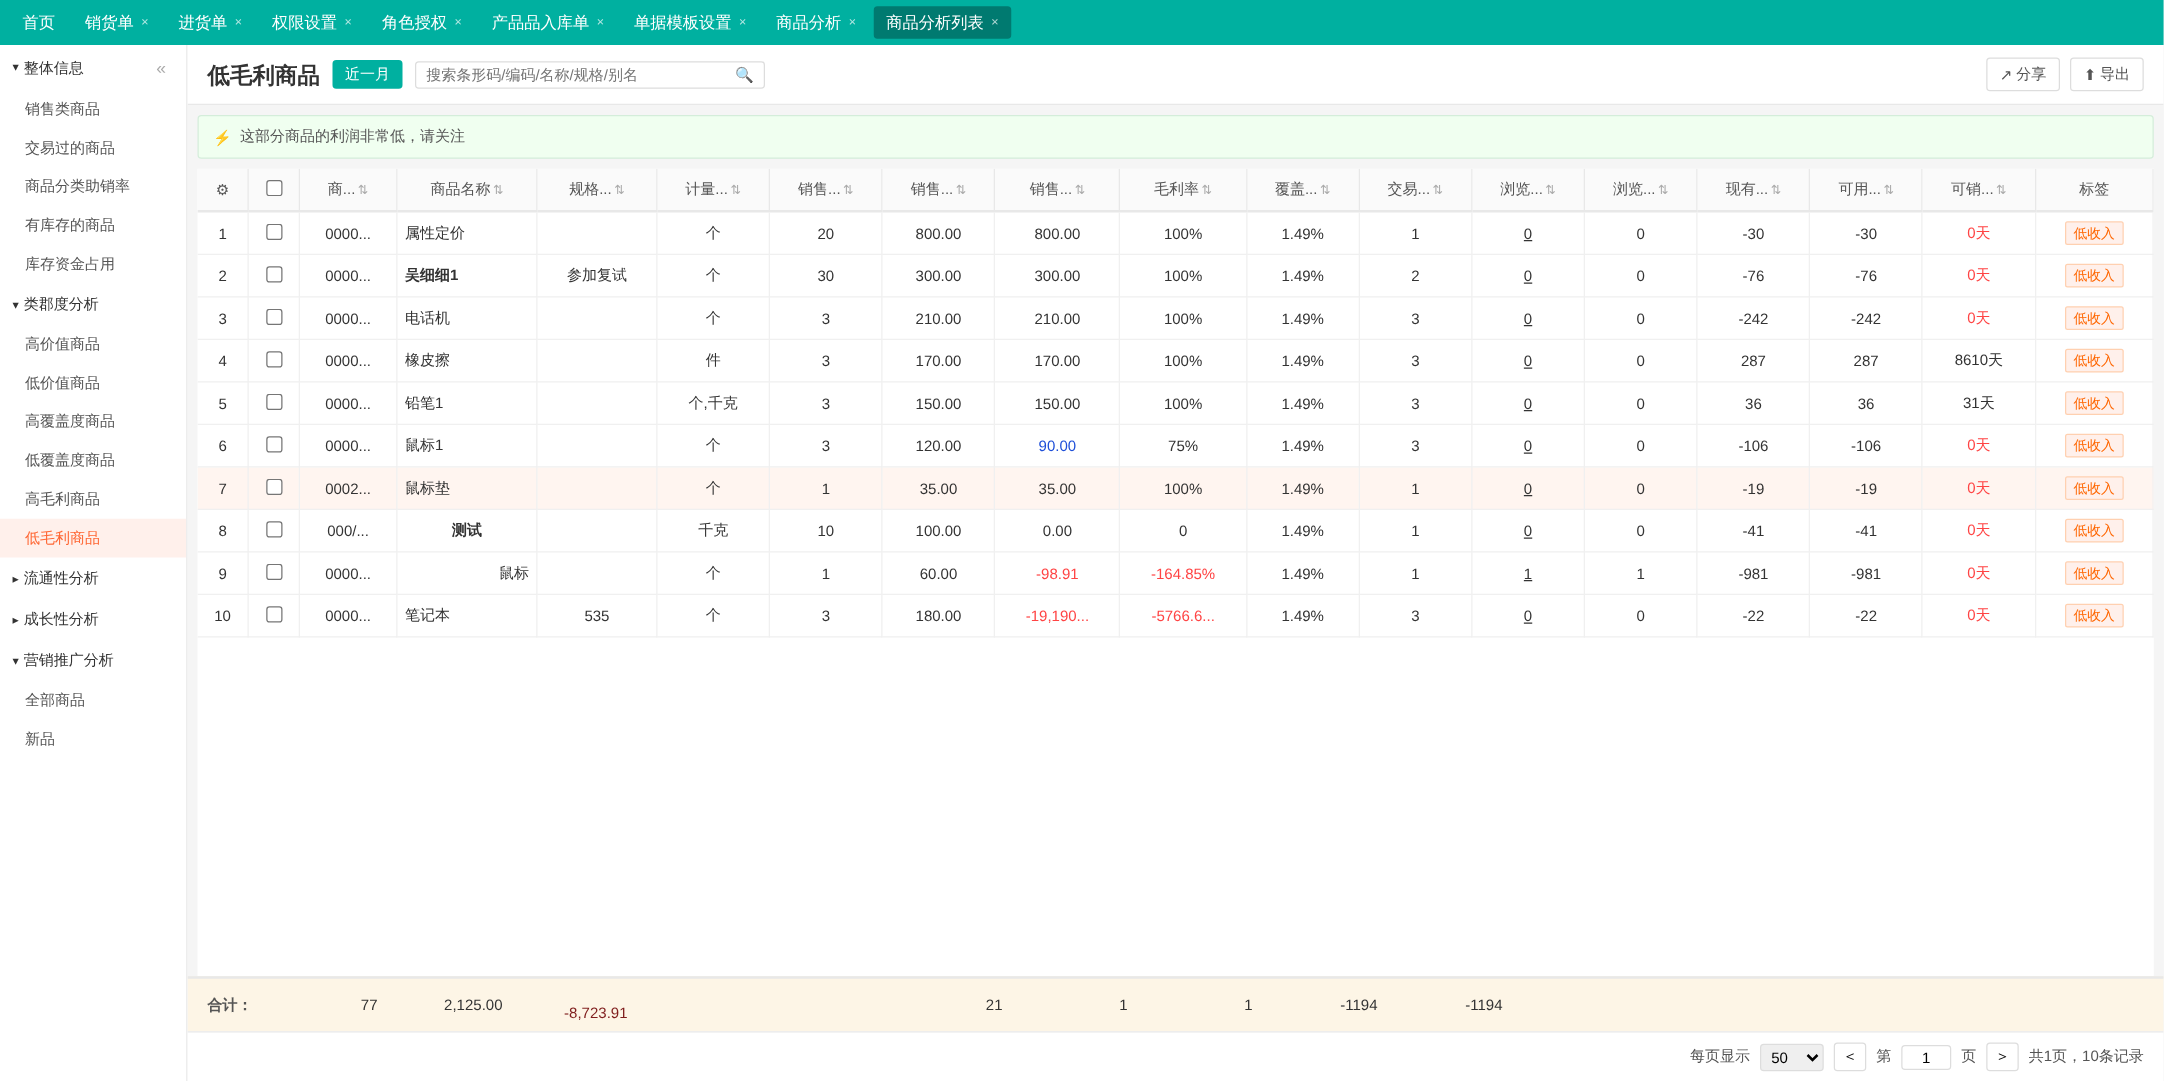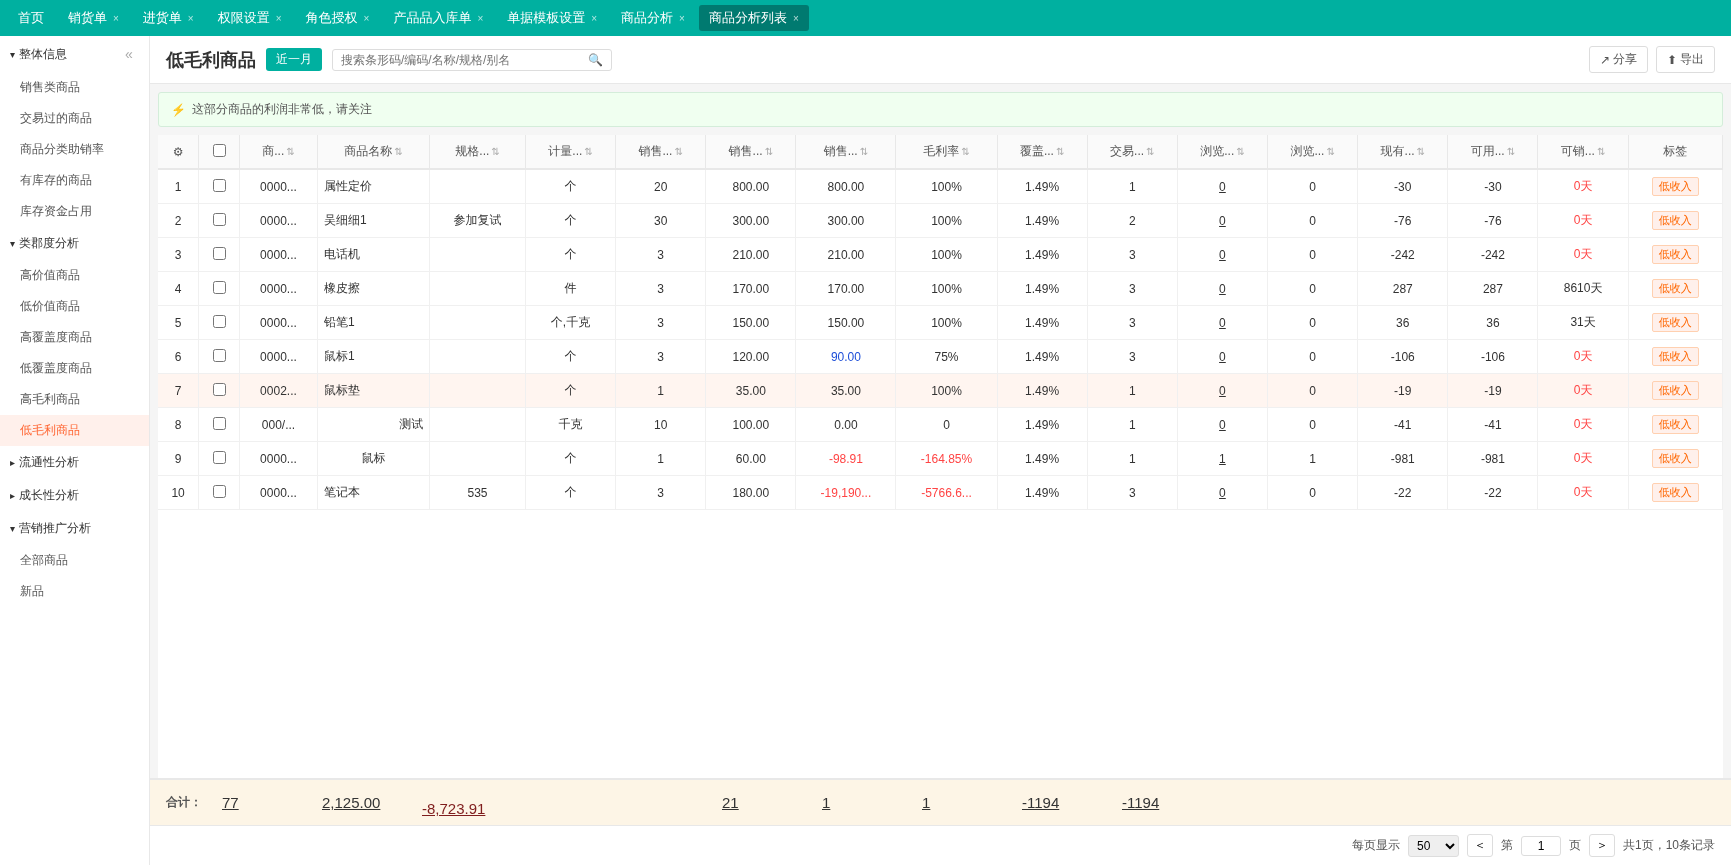--- a/index.html
+++ b/index.html
@@ -194,21 +194,21 @@
     
     .table-footer {
       background: #fdf5e6;
       border-top: 2px solid #e8e8e8;
       padding: 8px 16px;
       display: flex;
       align-items: center;
       gap: 20px;
     }
     .footer-label { color: #555; font-weight: bold; }
-    .footer-cell { min-width: 80px; text-align: left; font-size: 15px; text-decoration: underline; }
+    .footer-cell { min-width: 80px; text-align: right; font-size: 12px; }
     
     
     .pagination-bar {
       background: #fff;
       border-top: 1px solid #e8e8e8;
       padding: 8px 16px;
       display: flex;
       align-items: center;
       justify-content: flex-end;
       gap: 8px;
@@ -427,21 +427,21 @@
       <td>0</td>
       <td>-30</td>
       <td>-30</td>
       <td style="color:#ff4444">0天</td>
       <td><span class="tag-badge tag-low-income">低收入</span></td>
     </tr>
             <tr>
       <td>2</td>
       <td><input type="checkbox" style=""></td>
       <td>0000...</td>
-      <td style="text-align:left;">吴细细1</td>
+      <td style="text-align:left;font-weight:bold;">吴细细1</td>
       <td>参加复试</td>
       <td>个</td>
       <td>30</td>
       <td>300.00</td>
       <td style="color:#333">300.00</td>
       <td style="color:#333">100%</td>
       <td>1.49%</td>
       <td>2</td>
       <td><span style="text-decoration:underline;cursor:pointer;">0</span></td>
       <td>0</td>
@@ -547,41 +547,41 @@
       <td>0</td>
       <td>-19</td>
       <td>-19</td>
       <td style="color:#ff4444">0天</td>
       <td><span class="tag-badge tag-low-income">低收入</span></td>
     </tr>
             <tr>
       <td>8</td>
       <td><input type="checkbox" style=""></td>
       <td>000/...</td>
-      <td style="text-align:right;">测试</td>
+      <td style="text-align:center;font-weight:bold;">测试</td>
       <td></td>
       <td>千克</td>
       <td>10</td>
       <td>100.00</td>
       <td style="color:#333">0.00</td>
       <td style="color:#333">0</td>
       <td>1.49%</td>
       <td>1</td>
       <td><span style="text-decoration:underline;cursor:pointer;">0</span></td>
       <td>0</td>
       <td>-41</td>
       <td>-41</td>
       <td style="color:#ff4444">0天</td>
       <td><span class="tag-badge tag-low-income">低收入</span></td>
     </tr>
             <tr>
       <td>9</td>
       <td><input type="checkbox" style=""></td>
       <td>0000...</td>
-      <td style="text-align:center;font-family:Liberation Serif, serif;">鼠标</td>
+      <td style="text-align:right;font-family:Liberation Serif, serif;">鼠标</td>
       <td></td>
       <td>个</td>
       <td>1</td>
       <td>60.00</td>
       <td style="color:#ff4444">-98.91</td>
       <td style="color:#ff4444">-164.85%</td>
       <td>1.49%</td>
       <td>1</td>
       <td><span style="text-decoration:underline;cursor:pointer;">1</span></td>
       <td>1</td>

